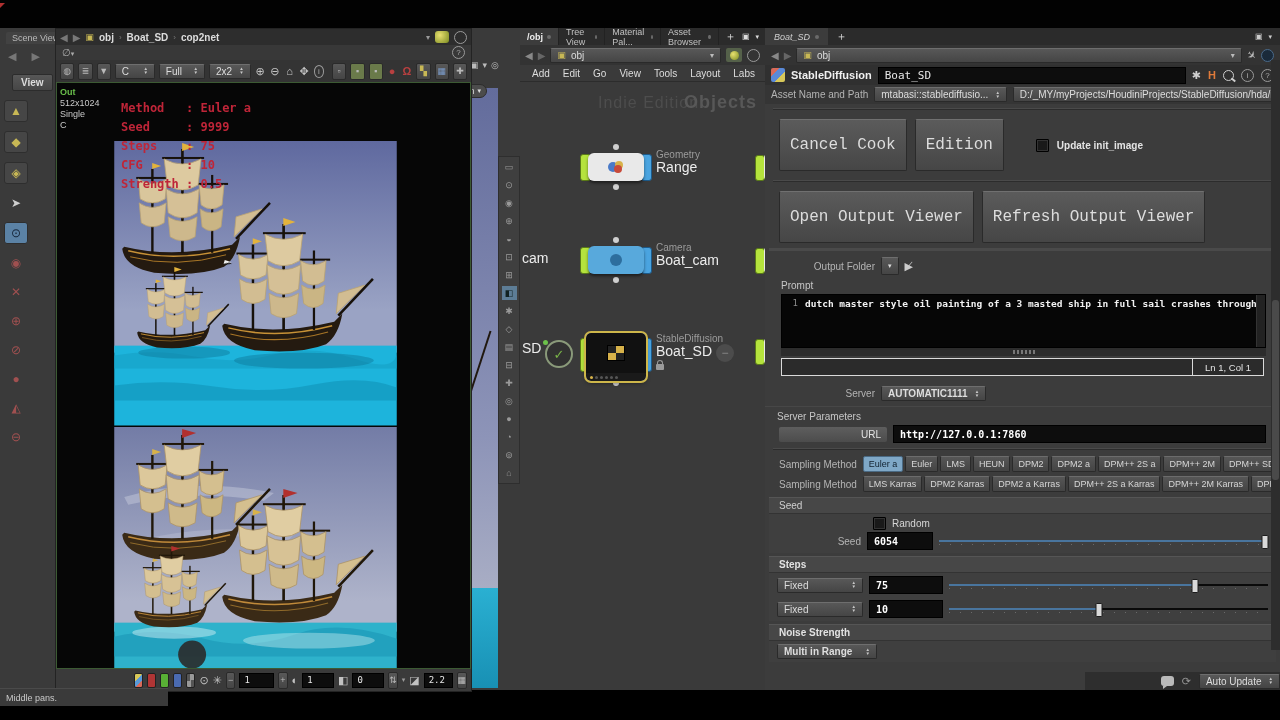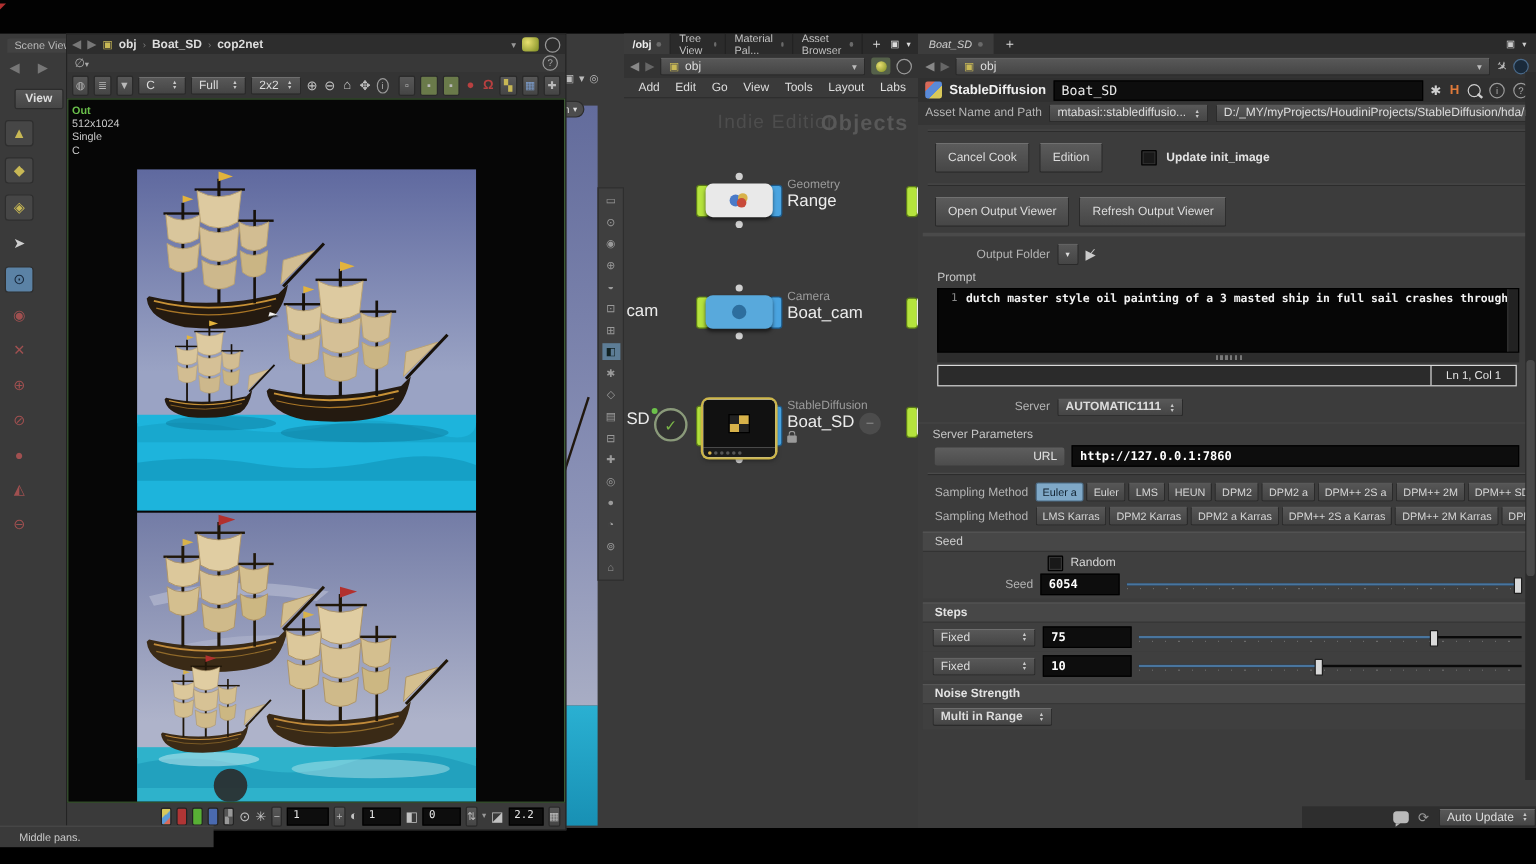--- a/index.html
+++ b/index.html
@@ -3,21 +3,21 @@
 <meta charset="utf-8">
 <style>
   html,body{margin:0;padding:0;background:#000;}
   #root{position:relative;width:1280px;height:720px;background:#000;overflow:hidden;
         font-family:"Liberation Sans",sans-serif;color:#ccc;-webkit-font-smoothing:antialiased;}
   .abs{position:absolute;}
 
   
   .btn{display:inline-flex;align-items:center;justify-content:center;
        background:linear-gradient(#5b5b5b,#464646);border:1px solid #2a2a2a;border-top-color:#707070;
-       border-radius:2px;color:#ddd;font-size:10px;padding:6px 10px;white-space:nowrap;}
+       border-radius:2px;color:#ddd;font-size:16px;padding:16px 10px;white-space:nowrap;font-family:Liberation Mono, monospace;}
   .dd{display:inline-flex;align-items:center;gap:5px;background:linear-gradient(#585858,#454545);
       border:1px solid #2a2a2a;border-top-color:#6e6e6e;border-radius:2px;color:#ddd;
       font-size:10px;padding:1px 6px;white-space:nowrap;}
   .spin{display:inline-flex;flex-direction:column;font-size:4.5px;line-height:4px;color:#c9c9c9;margin-left:2px;}
   .spin::before{content:"▲";}.spin::after{content:"▼";}
   .caret::after{content:"▾";font-size:8px;color:#bbb;margin-left:3px;}
   .cb{width:11px;height:11px;background:#191919;border:1px solid #000;box-shadow:inset 0 0 0 1px #333;border-radius:1px;}
   .field{background:#0d0d0d;border:1px solid #000;color:#fff;
          font-family:"DejaVu Sans Mono",monospace;font-weight:bold;font-size:10px;
          display:flex;align-items:center;padding:0 6px;height:16px;}
@@ -65,21 +65,21 @@
   #sliver-toolbar{left:498px;top:128px;width:20px;display:flex;flex-direction:column;gap:4px;align-items:center;
                   background:#3f3f3f;padding:3px 0;border:1px solid #2e2e2e;}
   #sliver-toolbar span{width:15px;height:14px;display:flex;align-items:center;justify-content:center;
                        font-size:9px;color:#9a9a9a;}
   #sliver-toolbar span:nth-child(8){background:#5d7d96;color:#122;}
   .sliver-top-icons{left:470px;top:32px;width:46px;display:flex;gap:4px;color:#bbb;font-size:9px;}
   .blue-patch{left:85px;top:570px;width:60px;height:92px;background:linear-gradient(#7d86ac,#9fa6c0 55%,#2aa8cc 70%,#1b87ad);}
   .hint-box{position:absolute;left:10px;top:40px;background:#3d4f66;color:#cfe0ee;font-size:8px;
             line-height:9px;padding:2px 4px;border:1px solid #2a3a4c;}
   #middle-pans{left:0;top:688px;width:162px;height:18px;background:#3a3a3a;display:flex;align-items:center;
-               padding-left:16px;font-size:9px;color:#c9c9c9;border-top:1px solid #4a4a4a;}
+               padding-left:6px;font-size:9px;color:#c9c9c9;border-top:1px solid #4a4a4a;}
 
   
   #cop{left:55px;top:28px;width:415px;height:662px;background:#383838;border:1px solid #232323;
        display:flex;flex-direction:column;}
   .cop-path{height:16px;background:#2d2d2d;display:flex;align-items:center;gap:5px;padding:0 4px;font-size:10px;}
   .cop-path .bc{color:#ddd;font-weight:bold;}
   .cop-path .sep{color:#777;font-size:8px;}
   .cop-row2{height:15px;display:flex;align-items:center;justify-content:space-between;padding:0 6px;color:#aaa;font-size:10px;}
   .cop-toolbar{height:22px;background:#343434;display:flex;align-items:center;gap:4px;padding:0 4px;font-size:9px;}
   .tool-chip{width:16px;height:15px;background:linear-gradient(#585858,#454545);border:1px solid #2a2a2a;
@@ -392,20 +392,21 @@
           <circle cx="78" cy="228" r="14" fill="#2a2a2a" opacity="0.9"></circle>
           <use href="#shipB" transform="translate(100,60) scale(1.02)"></use>
         </svg>
       </div>
       <div class="overlay-info">
         <div class="out">Out</div>
         <div>512x1024</div>
         <div>Single</div>
         <div>C</div>
       </div>
+      <div class="hud"><div>Method   : Euler a</div><div>Seed     : 9999</div><div>Steps    : 75</div><div>CFG      : 10</div><div>Strength : 0.5</div></div>
       <div class="cursor"></div>
     </div>
 
     <div class="cop-footer">
       <span class="chan" style="background:linear-gradient(135deg,#d8c85a 0 40%,#5a9ad8 40% 70%,#d86a5a 70%)"></span>
       <span class="chan" style="background:#b03535"></span>
       <span class="chan" style="background:#58b035"></span>
       <span class="chan" style="background:#4a6ab0"></span>
       <span class="chan" style="background:repeating-conic-gradient(#999 0 25%,#555 0 50%)"></span>
       <span class="tool-ic">⊙</span>

